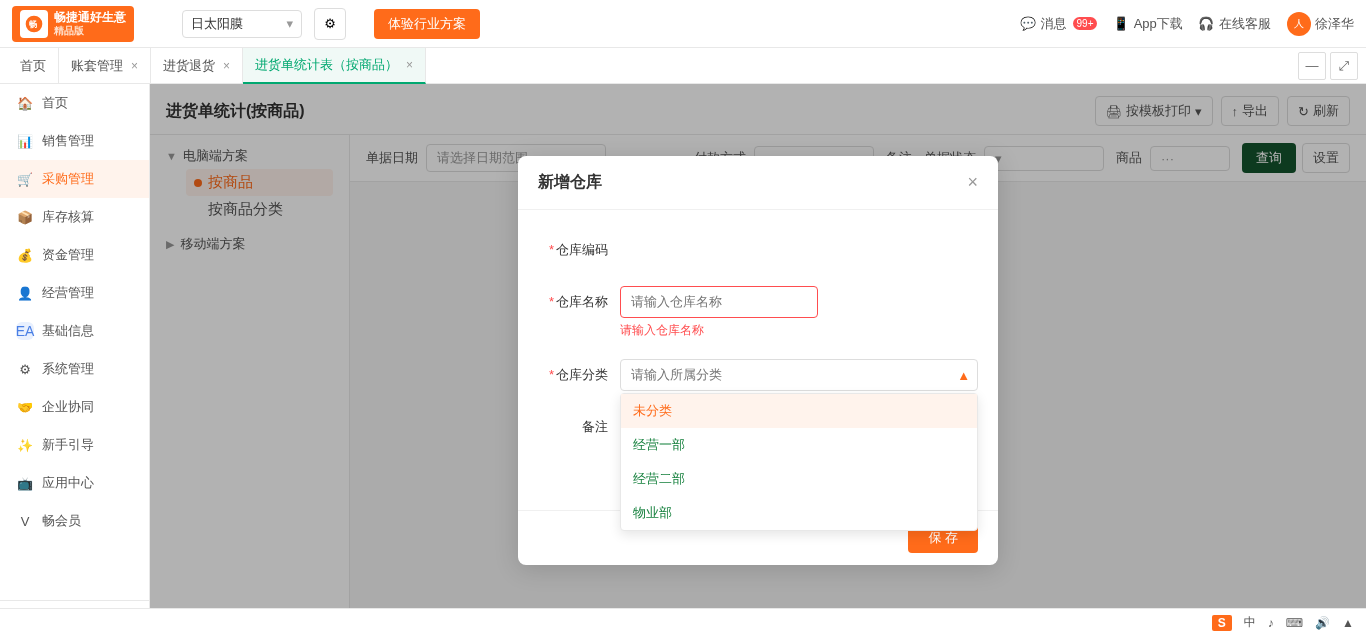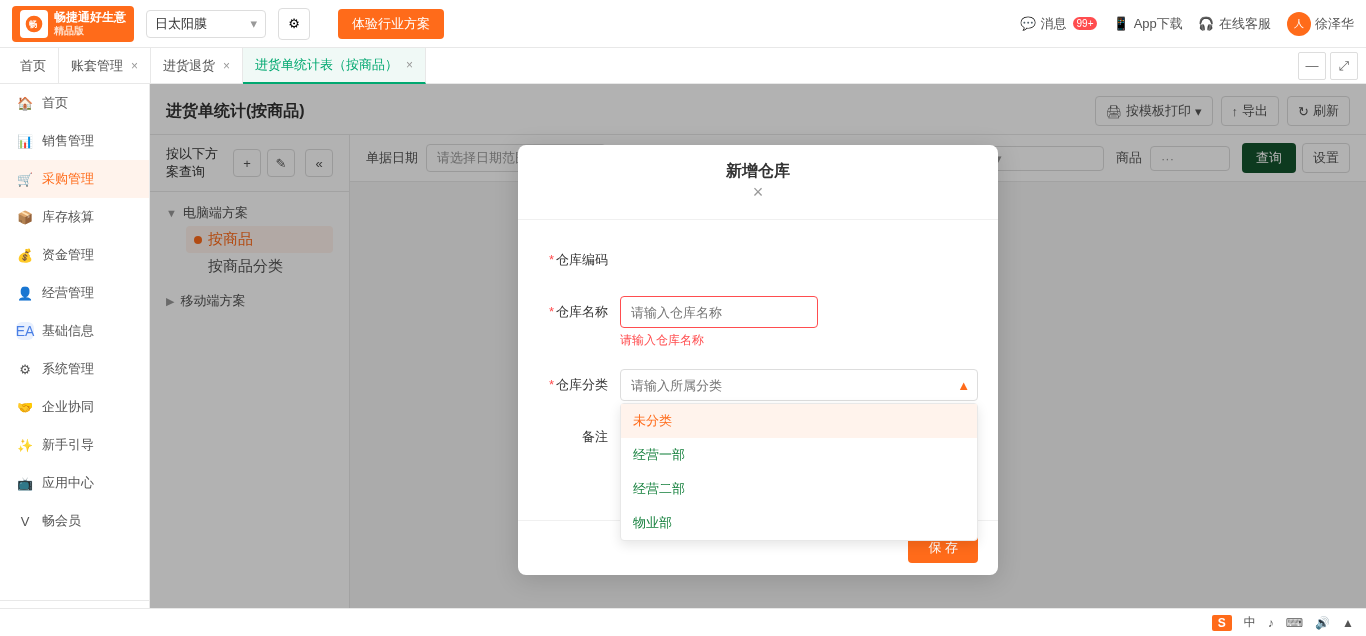--- a/index.html
+++ b/index.html
@@ -14,21 +14,21 @@
     .logo-area {
       display: flex; align-items: center; gap: 6px;
       background: #ff6b1a; padding: 4px 8px; border-radius: 4px;
       color: #fff; font-weight: bold; font-size: 13px; min-width: 100px;
     }
     .logo-icon { width: 28px; height: 28px; background: #fff; border-radius: 4px; display: flex; align-items: center; justify-content: center; }
     .logo-icon svg { width: 20px; height: 20px; }
     .store-selector {
       display: flex; align-items: center; gap: 10px;
       border: 1px solid #ddd; border-radius: 4px; padding: 4px 8px;
-      background: #fff; min-width: 120px; cursor: pointer;
+      background: #fff; min-width: 120px; cursor: pointer; margin-left: 36px;
     }
     .store-selector span { color: #333; font-size: 13px; }
     .gear-btn {
       width: 32px; height: 32px; border: 1px solid #ddd; border-radius: 4px;
       display: flex; align-items: center; justify-content: center; cursor: pointer; background: #fff;
     }
     .trial-btn {
       background: #ff6b1a; color: #fff; border: none; border-radius: 4px;
       padding: 6px 14px; cursor: pointer; font-size: 13px; margin-left: 16px;
     }
@@ -143,21 +143,21 @@
       display: flex; align-items: center; justify-content: center;
     }
 
     
     .modal {
       background: #fff; border-radius: 8px; width: 480px;
       box-shadow: 0 4px 24px rgba(0,0,0,0.15); position: relative;
     }
     .modal-header {
       display: flex; align-items: center; justify-content: space-between;
-      padding: 16px 20px; border-bottom: 1px solid #f0f0f0; flex-direction: column;
+      padding: 16px 20px; border-bottom: 1px solid #f0f0f0;
     }
     .modal-title { font-size: 16px; font-weight: bold; color: #333; }
     .modal-close { cursor: pointer; color: #999; font-size: 18px; }
     .modal-body { padding: 24px 20px 16px; }
     .form-row {
       display: flex; align-items: flex-start; gap: 12px;
       margin-bottom: 20px;
     }
     .form-label {
       min-width: 70px; text-align: right; line-height: 32px;
@@ -361,28 +361,20 @@
         <button class="action-btn">
           <span>↻</span>
           <span>刷新</span>
         </button>
       </div>
     </div>
 
     <div style="display:flex;flex:1;overflow:hidden;">
 
       <div style="width:200px;background:#fff;border-right:1px solid #e8e8e8;display:flex;flex-direction:column;overflow:auto;">
-        <div class="filter-bar">
-          <span class="filter-label">按以下方案查询</span>
-          <div class="filter-actions">
-            <div class="filter-btn">+</div>
-            <div class="filter-btn">✎</div>
-            <div class="filter-btn collapse-btn">«</div>
-          </div>
-        </div>
         <div class="scheme-tree">
           <div class="scheme-node">
             <span class="arrow">▼</span>
             <span class="scheme-node-label">电脑端方案</span>
           </div>
           <div class="scheme-child">
             <div class="scheme-child-item active">
               <span class="orange-dot"></span>
               <span>按商品</span>
             </div>

